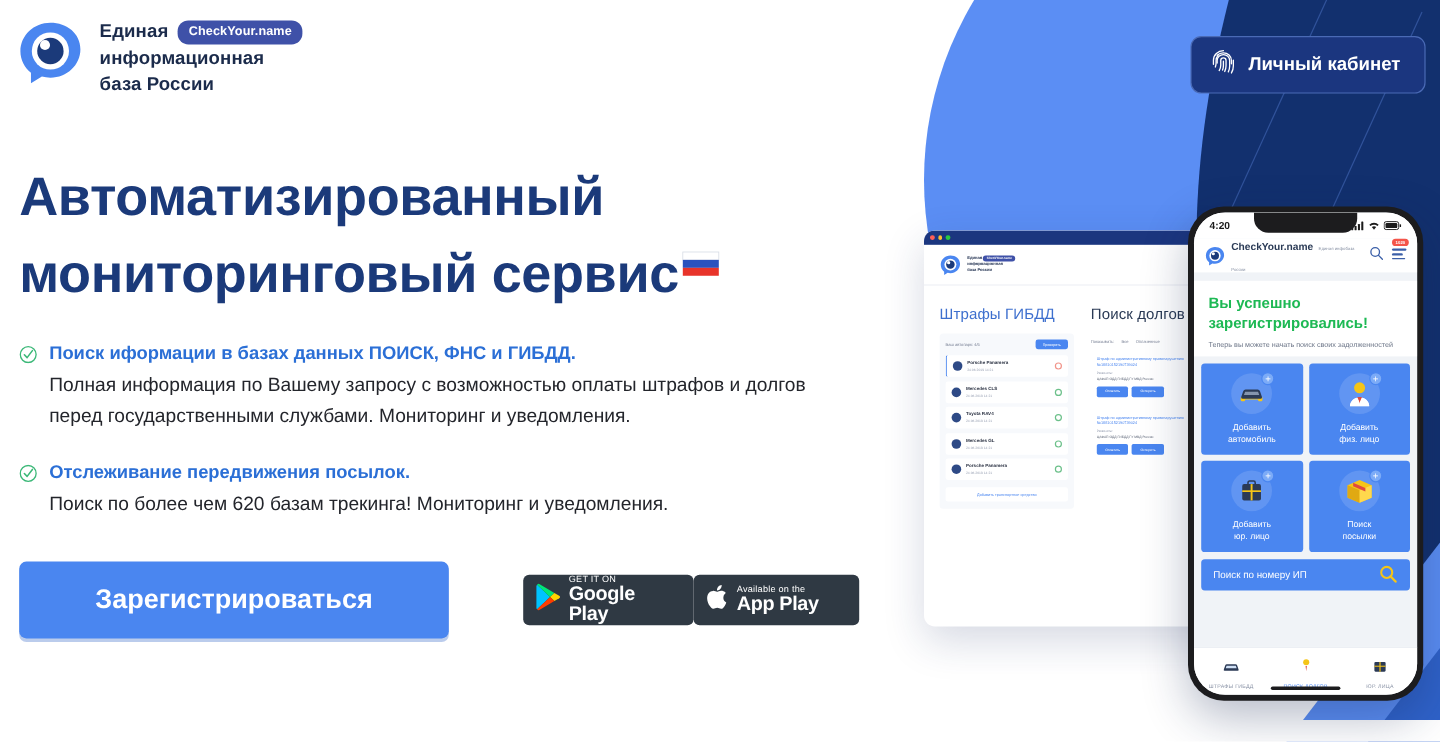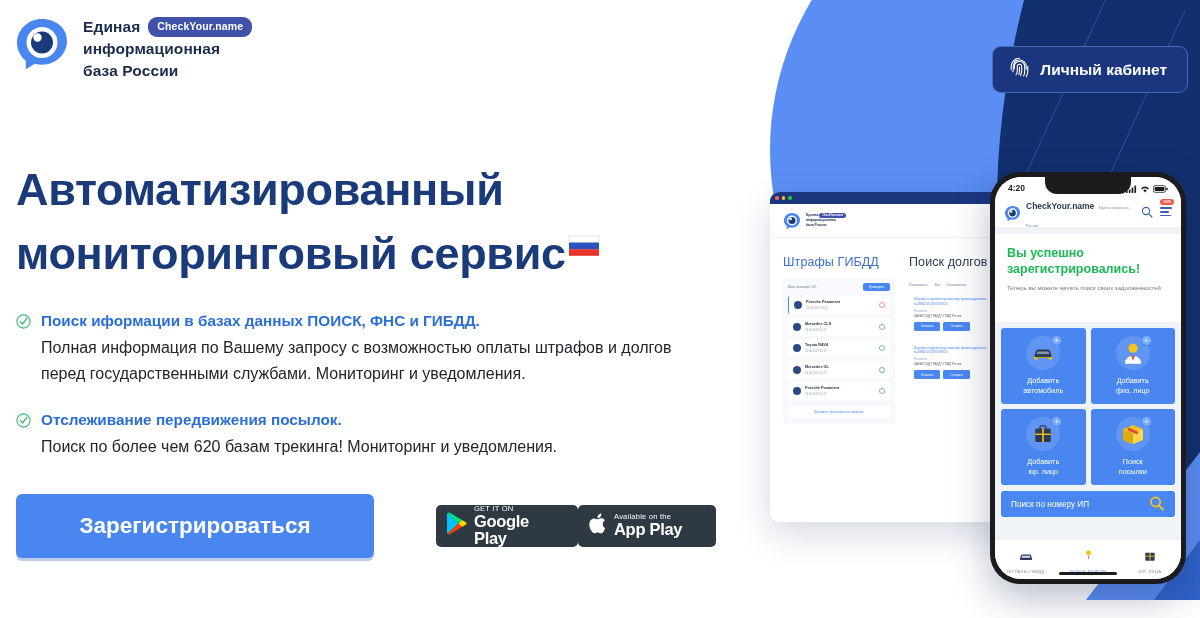--- a/index.html
+++ b/index.html
@@ -26,30 +26,30 @@
     line-height: 1.42; letter-spacing: .1px; padding-top: 2px;
   }
   .logo-line1 { display: flex; align-items: center; gap: 8px; }
   .brand-badge {
     background: #3f51a8; color: #fff; font-size: 10.5px; font-weight: bold;
     border-radius: 9px; padding: 2.5px 9px 3px; letter-spacing: .1px;
     white-space: nowrap;
   }
 
   .cabinet-btn {
-    position: absolute; right: 12px; top: 46px;
+    position: absolute; right: 12px; top: 30px;
     display: flex; align-items: center; gap: 11px;
     background: #1b367f; border: 1px solid #4a6ab5;
     border-radius: 9px; padding: 10px 20px 10px 17px;
     color: #fff; font-size: 15.5px; font-weight: bold; cursor: pointer;
     white-space: nowrap;
   }
 
   
-  .content { position: absolute; left: 16px; top: 164px; width: 700px; z-index: 10; }
+  .content { position: absolute; left: 16px; top: 138px; width: 700px; z-index: 10; }
   .headline {
     font-size: 45px; font-weight: bold; color: #1b3a7a;
     line-height: 1.16; letter-spacing: -.3px;
   }
   .headline .flag { display: inline-block; vertical-align: 12px; margin-left: 2px; }
 
   .features { margin-top: 30px; }
   .feature { display: flex; gap: 10px; margin-bottom: 16px; }
   .feature:last-child { margin-bottom: 0; }
   .chk { flex: none; width: 15px; height: 15px; margin-top: 4px; }
@@ -125,21 +125,21 @@
   .ph-head { height: 28px; background: #fff; display: flex; align-items: center; padding: 0 9px; gap: 5px; }
   .ph-logo { width: 17px; height: 17px; position: relative; flex: none; }
   .ph-brand { font-size: 8.5px; font-weight: bold; color: #2a3a55; line-height: 1.1; }
   .ph-brand-sub { font-size: 3.6px; color: #8a93a6; margin-top: 1.5px; }
   .ph-icons { margin-left: auto; display: flex; align-items: center; gap: 7px; position: relative; }
   .burger { width: 12px; }
   .burger i { display: block; height: 1.6px; background: #3b5fa8; border-radius: 1px; margin-bottom: 2.2px; }
   .burger i:nth-child(2) { width: 9px; }
   .burger i:nth-child(3) { width: 11px; }
   .nbadge { position: absolute; right: -2px; top: -5px; background: #f4554a; color: #fff; font-size: 3.6px; border-radius: 5px; padding: 1px 3px; font-weight: bold; }
-  .ph-card { background: #fff; margin: 7px 0 0; padding: 12px 12px 29px; }
+  .ph-card { background: #fff; margin: 7px 0 0; padding: 12px 12px 4px; }
   .ph-succ { font-size: 12.5px; font-weight: bold; color: #1db954; line-height: 1.25; }
   .ph-succ-sub { font-size: 6px; color: #6e7789; margin-top: 7px; line-height: 1.5; }
   .tiles { display: grid; grid-template-columns: 1fr 1fr; gap: 5px; padding: 6px 6px 0; }
   .tile { background: #4a86f0; border-radius: 3px; height: 76px; display: flex; flex-direction: column; align-items: center; justify-content: center; cursor: pointer; }
   .tile-ico { width: 34px; height: 34px; border-radius: 50%; background: rgba(255,255,255,.13); display: flex; align-items: center; justify-content: center; position: relative; margin-bottom: 6px; }
   .tile-plus { position: absolute; right: -2px; top: -1px; width: 11px; height: 11px; border-radius: 50%; background: #7cabf7; border: 1.2px solid #4a86f0; display: flex; align-items: center; justify-content: center; color: #fff; font-size: 8px; line-height: 1; }
   .tile-lbl { color: #fff; font-size: 7.2px; text-align: center; line-height: 1.38; }
   .ph-search { margin: 6px 6px 0; background: #4a86f0; border-radius: 3px; height: 26px; display: flex; align-items: center; justify-content: space-between; padding: 0 10px; cursor: pointer; }
   .ph-search span { color: #fff; font-size: 8.2px; }
   .ph-nav { position: absolute; bottom: 0; left: 0; right: 0; height: 40px; background: #fff; display: flex; align-items: center; padding-top: 3px; border-top: 1px solid #eceff4; }

